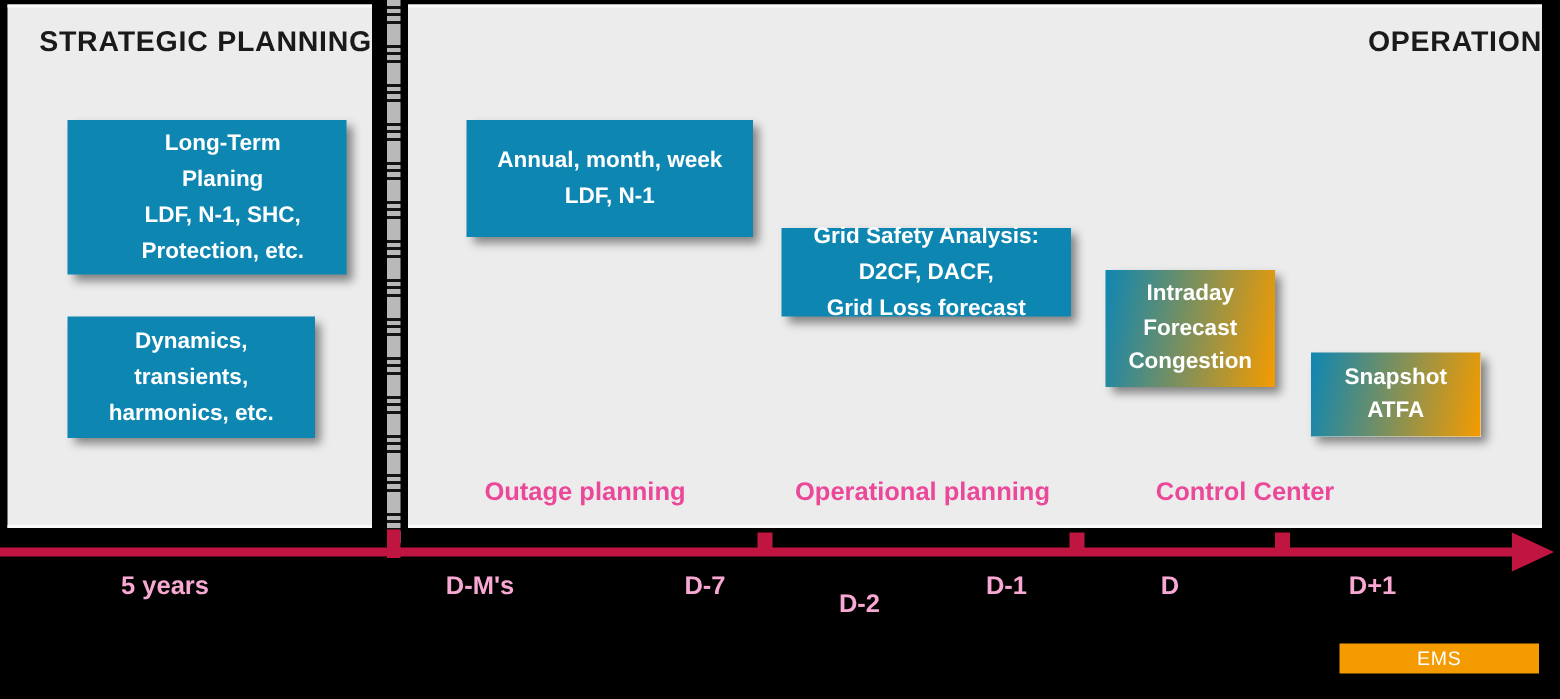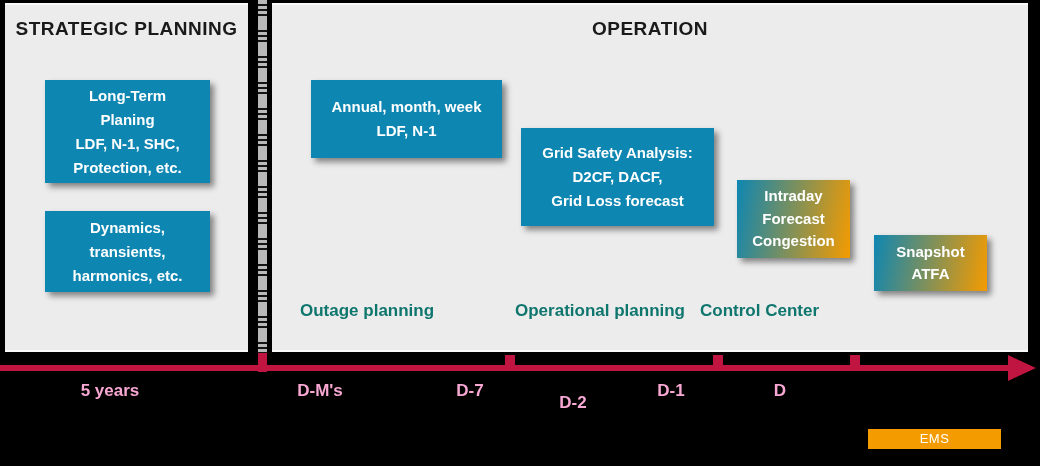--- a/index.html
+++ b/index.html
@@ -8,21 +8,21 @@
     font-family:"Liberation Sans","DejaVu Sans",sans-serif;
   }
   
   .panel{
     position:absolute;top:3px;height:345px;background:#ECECEC;
     border-top:2px solid #FAFAFA;border-bottom:2px solid #FAFAFA;
   }
   .panel-left{left:5px;width:243px;}
   .panel-right{left:272px;width:756px;}
   .panel-title{
-    position:absolute;top:13px;left:0;width:100%;text-align:center;
+    position:absolute;top:13px;left:0;width:100%;text-align:right;
     font-size:19px;font-weight:bold;color:#1A1A1A;letter-spacing:.5px;
   }
   
   .divider{
     position:absolute;left:258px;top:0;width:9px;height:362px;
     background:repeating-linear-gradient(
       to bottom,
       #B9B9B9 0 4px,#141414 4px 6px,
       #B9B9B9 6px 9px,#141414 9px 11px,
       #B9B9B9 11px 14px,#141414 14px 16px,
@@ -30,34 +30,34 @@
   }
   
   .box{
     position:absolute;display:flex;flex-direction:column;justify-content:center;
     text-align:center;color:#fff;font-weight:bold;font-size:15px;line-height:1.6;
     box-shadow:4px 4px 6px rgba(0,0,0,.45);
   }
   .box span{display:block;}
   .teal{background:#0E86B2;}
   .grad{background:linear-gradient(100deg,#0E86B2 0%,#F49B00 100%);}
-  .box1{left:45px;top:80px;width:165px;height:103px;}
+  .box1{left:45px;top:80px;width:165px;height:103px;padding-left:21px;}
   .box2{left:45px;top:211px;width:165px;height:81px;}
   .box3{left:311px;top:80px;width:191px;height:78px;}
-  .box4{left:521px;top:128px;width:193px;height:98px;}
+  .box4{left:521px;top:152px;width:193px;height:59px;}
   .box5{left:737px;top:180px;width:113px;height:78px;line-height:1.5;}
   .box6{left:874px;top:235px;width:113px;height:56px;line-height:1.45;}
   
   .phase{
-    position:absolute;top:301px;font-size:17px;font-weight:bold;color:#0f766e;
-    text-align:left;
+    position:absolute;top:318px;font-size:17px;font-weight:bold;color:#ec4899;
+    text-align:center;
   }
   .phase1{left:300px;width:180px;}
   .phase2{left:515px;width:200px;}
-  .phase3{left:700px;width:180px;}
+  .phase3{left:700px;width:180px;padding-left:40px;}
   
   .axis-line{position:absolute;left:0;top:365px;width:1012px;height:6px;background:#C01441;}
   .axis-arrow{
     position:absolute;left:1008px;top:355px;width:0;height:0;
     border-top:13px solid transparent;border-bottom:13px solid transparent;
     border-left:28px solid #C01441;
   }
   .tick{position:absolute;top:355px;width:10px;height:12px;background:#C01441;}
   .tick1{left:505px;}.tick2{left:713px;}.tick3{left:850px;}
   .tick-divider{position:absolute;left:258px;top:353px;width:9px;height:19px;background:#C01441;}
@@ -67,21 +67,21 @@
     text-align:center;width:110px;
   }
   .tl0{left:55px;}.tl1{left:265px;}.tl2{left:415px;}.tl3{left:518px;margin-top:12px;}
   .tl4{left:616px;}.tl5{left:725px;}.tl6{left:860px;}
   
   .badge{
     position:absolute;top:429px;width:133px;height:20px;line-height:20px;
     text-align:center;color:#fff;font-size:13px;letter-spacing:.5px;
   }
   .badge-pf{left:733px;background:#0E86B2;}
-  .badge-ems{left:868px;background:#F49B00;}
+  .badge-ems{left:893px;background:#F49B00;}
   .badge-pf .b{font-weight:bold;}
 </style>
 </head>
 <body>
 
 <div class="stage">
 
   <div class="panel panel-left">
     <div class="panel-title">STRATEGIC PLANNING</div>
   </div>
@@ -131,16 +131,17 @@
   <div class="tick tick1"></div>
   <div class="tick tick2"></div>
   <div class="tick tick3"></div>
 
   <div class="tlabel tl0">5 years</div>
   <div class="tlabel tl1">D-M's</div>
   <div class="tlabel tl2">D-7</div>
   <div class="tlabel tl3">D-2</div>
   <div class="tlabel tl4">D-1</div>
   <div class="tlabel tl5">D</div>
+  <div class="tlabel tl6">D+1</div>
 
   <div class="badge badge-ems">EMS</div>
 
 </div>
 
 </body></html>

